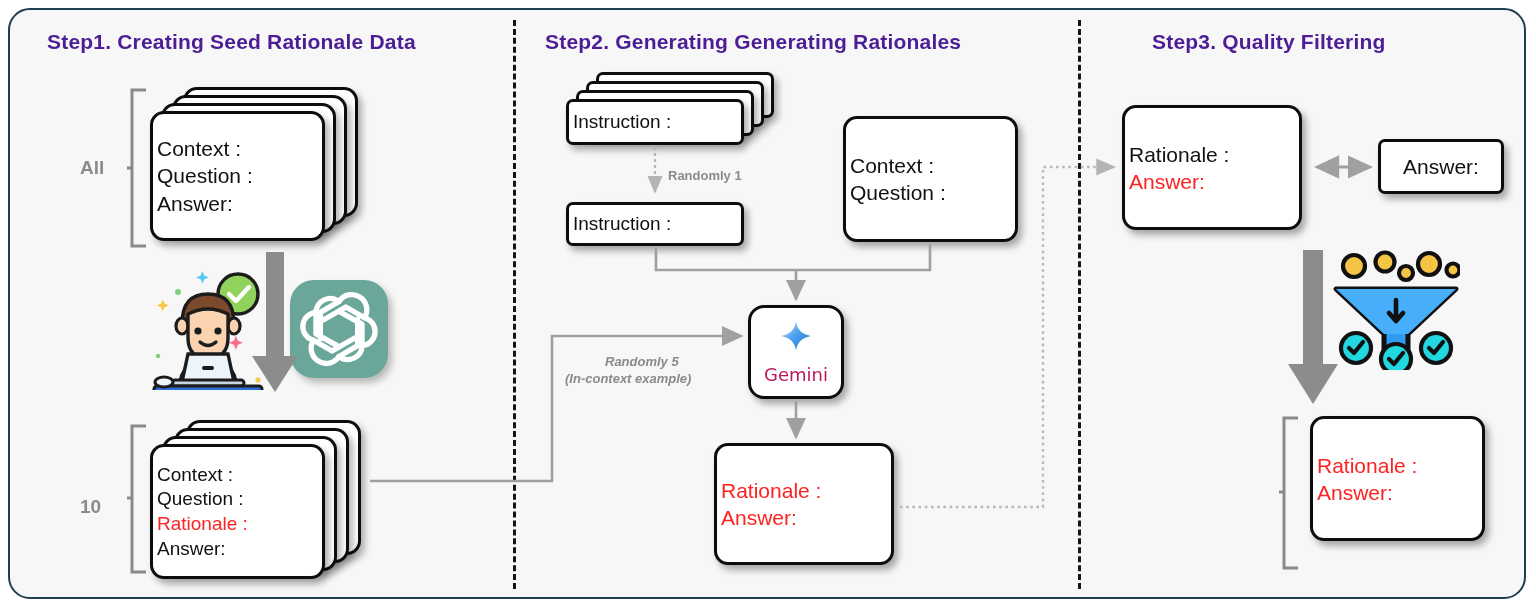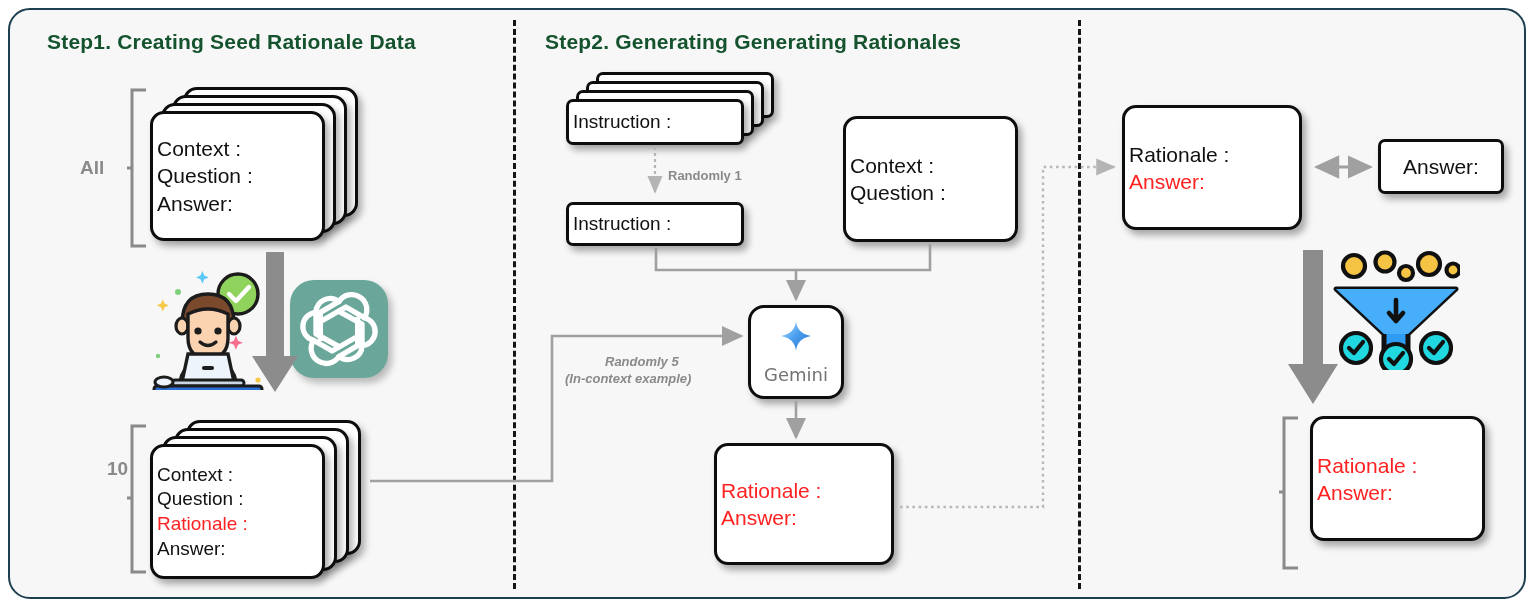--- a/index.html
+++ b/index.html
@@ -26,21 +26,21 @@
   .divider{
     position:absolute;top:20px;bottom:20px;width:0;
     border-left:3px dashed #151515;
   }
 
   
   .step-title{
     position:absolute;
     font-weight:bold;
     font-size:21px;
-    color:#14532d;
+    color:#4c1d95;
     letter-spacing:.2px;
     white-space:nowrap;
   }
 
   
   .card{
     position:absolute;
     box-sizing:border-box;
     background:#ffffff;
     border:3.5px solid #0d0d0d;
@@ -111,35 +111,36 @@
     position:absolute;
     box-sizing:border-box;
     background:#ffffff;
     border:3.5px solid #0d0d0d;
     border-radius:16px;
     box-shadow:4px 5px 7px rgba(0,0,0,.33);
     display:flex;flex-direction:column;
     align-items:center;justify-content:center;
   }
   .gemini-label{
-    font-size:18px;color:#737373;margin-top:11px;
+    font-size:18px;color:#be185d;margin-top:11px;
     font-family:"DejaVu Sans", sans-serif;
   }
 </style>
 </head>
 <body>
 
 <div id="stage">
   <div id="frame"></div>
 
   <div class="divider" style="left:513px;"></div>
   <div class="divider" style="left:1078px;"></div>
 
   <div class="step-title" style="left:47px;top:30px;">Step1. Creating Seed Rationale Data</div>
   <div class="step-title" style="left:545px;top:30px;">Step2. Generating Generating Rationales</div>
+  <div class="step-title" style="left:1152px;top:30px;">Step3. Quality Filtering</div>
 
   <svg class="bracket" style="left:126px;top:88px;" width="22" height="162">
     <path d="M20 2 L6 2 L6 80 L1 80 L6 80 L6 158 L20 158" fill="none" stroke="#8a8a8a" stroke-width="3"></path>
   </svg>
   <div class="count-label" style="left:80px;top:157px;">All</div>
 
   <div class="ghost" style="left:183px;top:87px;width:175px;height:130px;"></div>
   <div class="ghost" style="left:172px;top:95px;width:175px;height:130px;"></div>
   <div class="ghost" style="left:161px;top:103px;width:175px;height:130px;"></div>
   <div class="card" style="left:150px;top:111px;width:175px;height:130px;">
@@ -193,21 +194,21 @@
     </svg>
   </div>
 
   <svg class="bigarrow" style="left:252px;top:252px;" width="46" height="148">
     <path d="M14 0 L32 0 L32 104 L46 104 L23 140 L0 104 L14 104 Z" fill="#8c8c8c"></path>
   </svg>
 
   <svg class="bracket" style="left:126px;top:424px;" width="22" height="152">
     <path d="M20 2 L6 2 L6 74 L1 74 L6 74 L6 148 L20 148" fill="none" stroke="#8a8a8a" stroke-width="3"></path>
   </svg>
-  <div class="count-label" style="left:80px;top:458px;margin-left:27px;">10</div>
+  <div class="count-label" style="left:80px;top:496px;">10</div>
 
   <div class="ghost" style="left:186px;top:420px;width:175px;height:135px;"></div>
   <div class="ghost" style="left:174px;top:428px;width:175px;height:135px;"></div>
   <div class="ghost" style="left:162px;top:436px;width:175px;height:135px;"></div>
   <div class="card" style="left:150px;top:444px;width:175px;height:135px;">
     <div class="lines" style="font-size:19px;">
       <div>Context :</div>
       <div>Question :</div>
       <div class="red">Rationale :</div>
       <div>Answer:</div>

